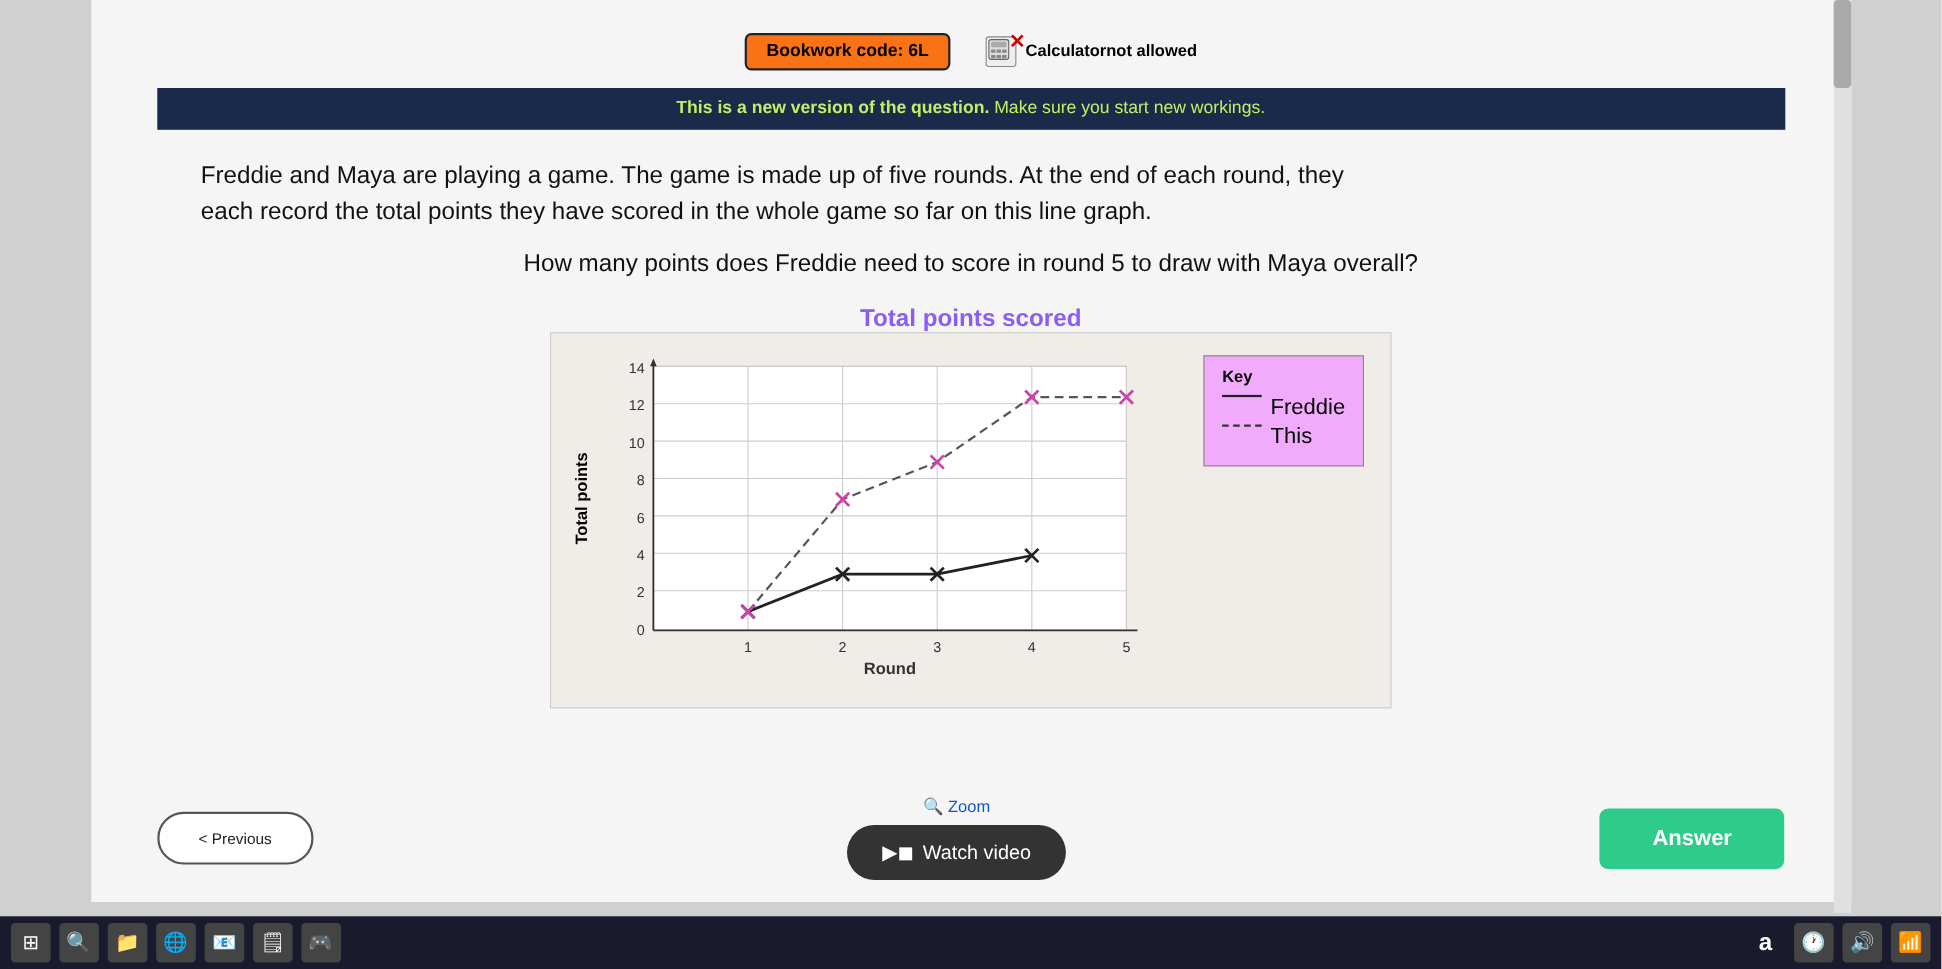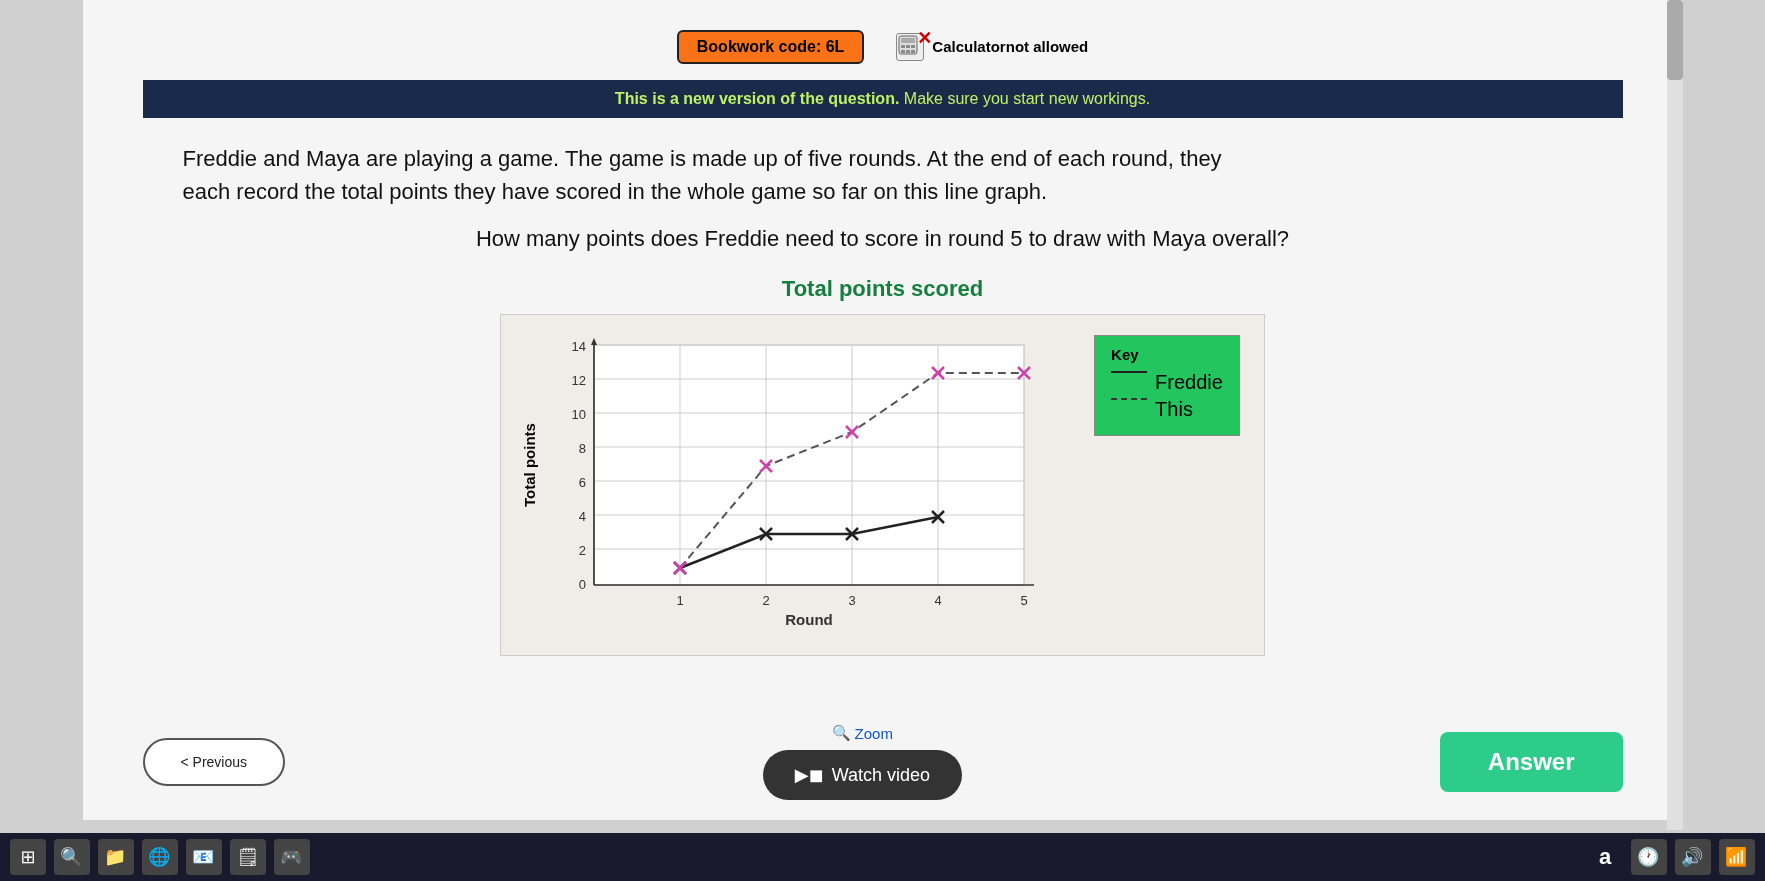--- a/index.html
+++ b/index.html
@@ -96,22 +96,21 @@
     }
     .chart-section {
       display: flex;
       flex-direction: column;
       align-items: center;
       margin-bottom: 30px;
     }
     .chart-title {
       font-size: 22px;
       font-weight: bold;
-      margin-bottom: 12px;
-      color: #15803d;
+      color: #8b5cf6;
     }
     .chart-wrapper {
       background: #f0ece8;
       border: 1px solid #ccc;
       padding: 20px 24px 20px 20px;
       display: inline-flex;
       gap: 20px;
       align-items: flex-start;
     }
     .chart-area {
@@ -131,21 +130,21 @@
       height: 260px;
     }
     .chart-inner {
       position: relative;
     }
     svg.chart-svg {
       display: block;
     }
     .key-box {
       border: 1px solid #888;
-      background: #22c55e;
+      background: #f0abfc;
       padding: 10px 16px;
       min-width: 130px;
       margin-left: 10px;
     }
     .key-title {
       font-size: 15px;
       font-weight: bold;
       margin-bottom: 8px;
     }
     .key-item {
@@ -212,21 +211,21 @@
       display: flex;
       align-items: center;
       gap: 8px;
     }
     .answer-button {
       background: #2ecc8a;
       color: white;
       border: none;
       border-radius: 8px;
       padding: 16px 48px;
-      font-size: 24px;
+      font-size: 20px;
       font-weight: bold;
       cursor: pointer;
     }
     .taskbar {
       position: absolute;
       bottom: 0;
       left: 0;
       width: 100%;
       height: 48px;
       background: #1a1a2e;

